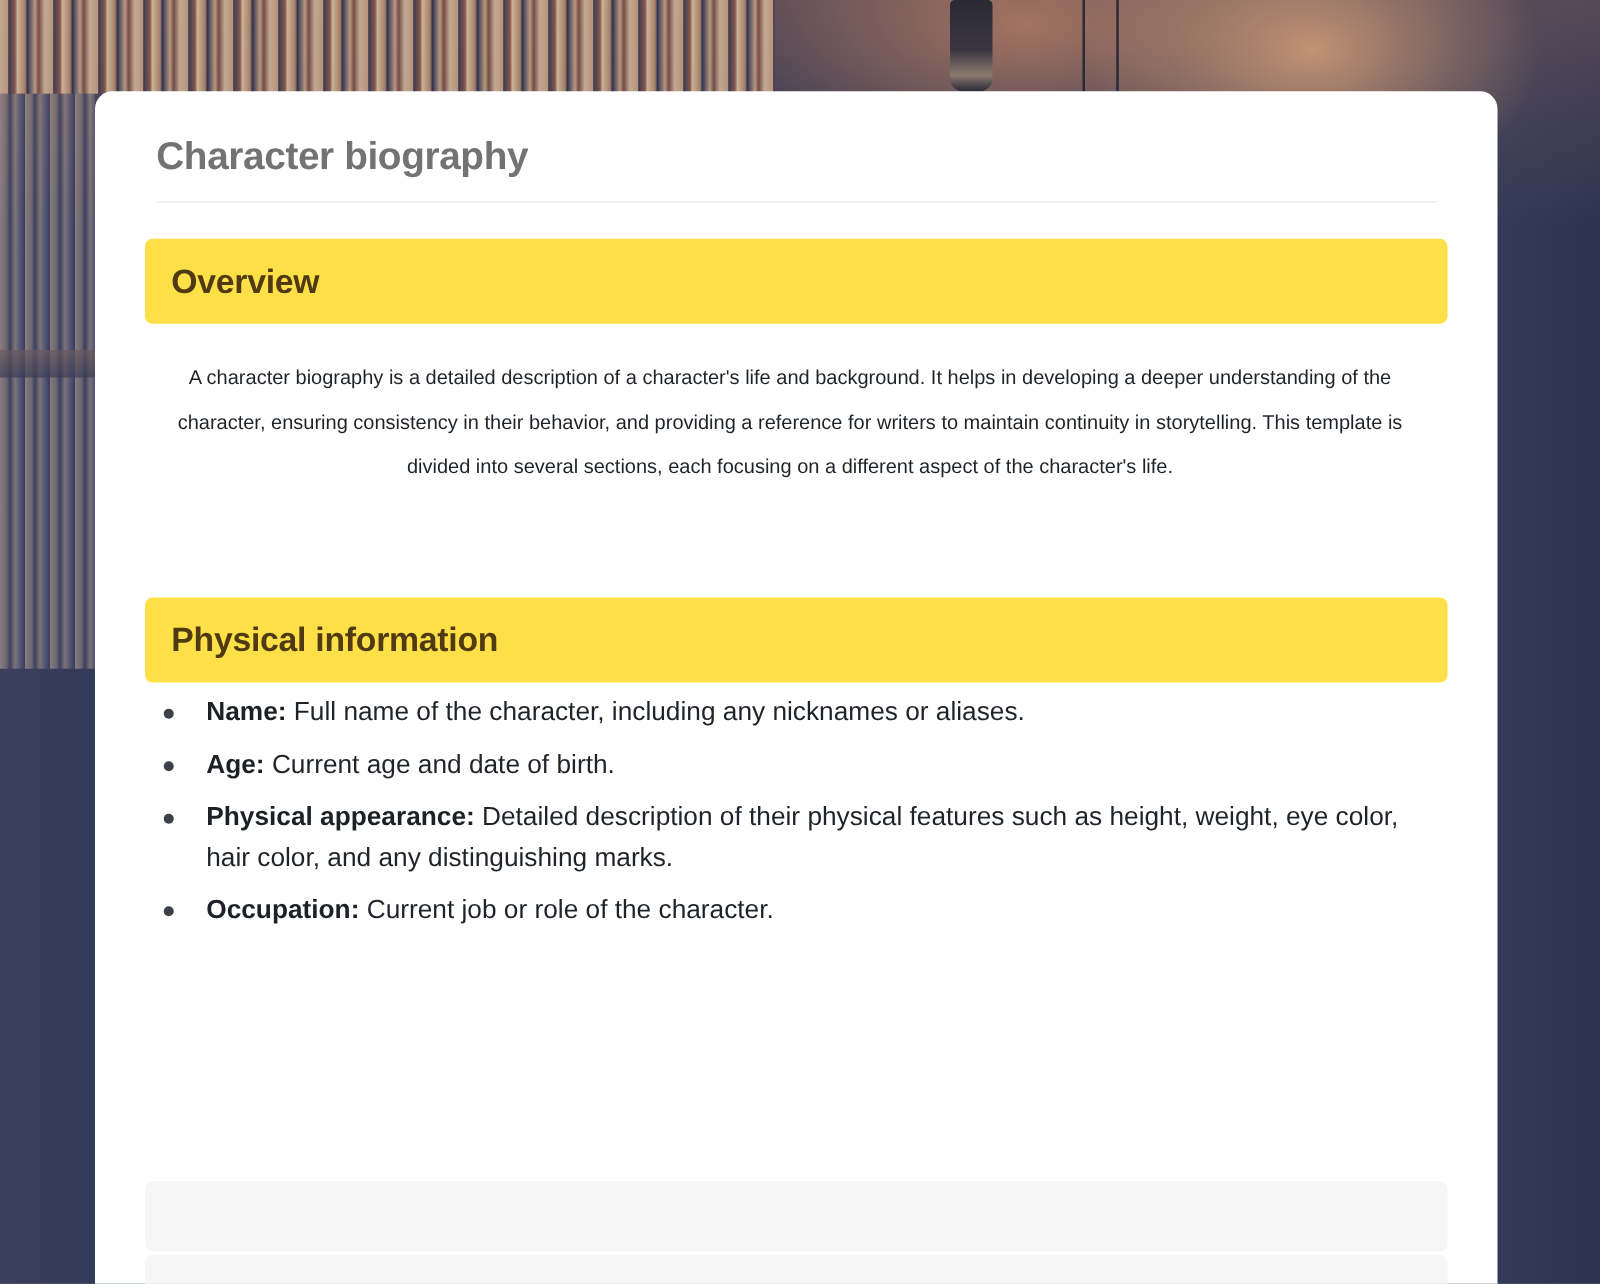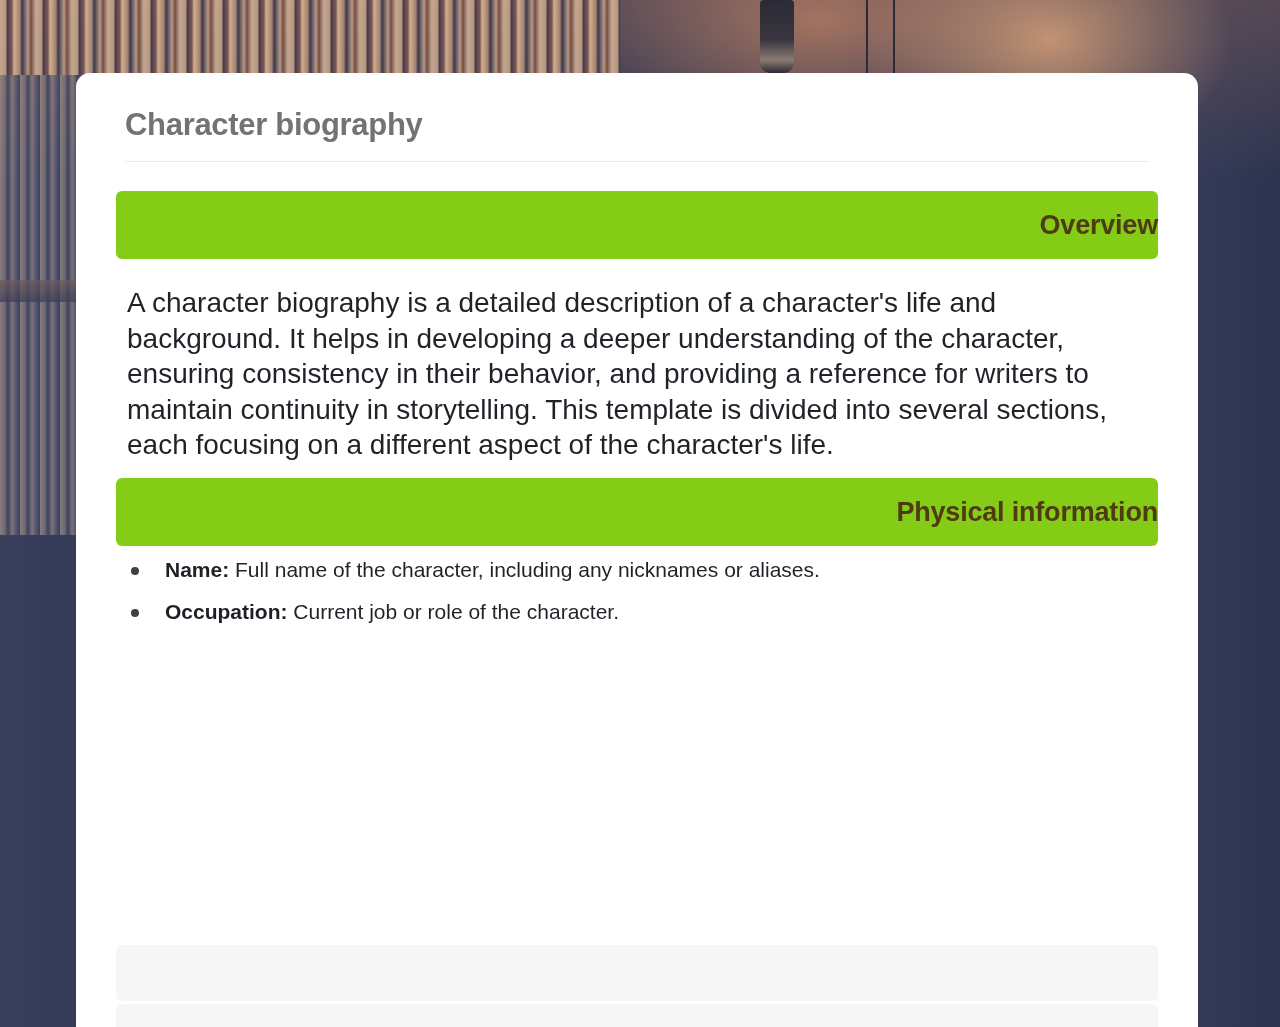--- a/index.html
+++ b/index.html
@@ -65,41 +65,42 @@
     .title-rule {
       position: absolute;
       left: 49px; top: 88px;
       width: 1024px; height: 1px;
       background: #ebebeb;
     }
     .section-header {
       position: absolute;
       left: 40px;
       width: 1042px; height: 68px;
-      background: #84cc16;
+      background: #fde047;
       border-radius: 6px;
       box-sizing: border-box;
       padding-left: 21px;
-      display: flex; align-items: center; justify-content: flex-end;
+      display: flex; align-items: center;
     }
     .section-header h2 {
       margin: 0;
       font-size: 27px;
       font-weight: 700;
       color: #4f3a12;
       letter-spacing: -0.2px;
     }
     .overview-text {
       position: absolute;
       left: 51px; top: 212px;
       width: 1010px;
       margin: 0;
-      font-size: 28px;
+      font-size: 16px;
       line-height: 35.5px;
       color: #1f2328;
+      text-align: center;
     }
     .bullets {
       position: absolute;
       left: 51px; top: 480px;
       width: 1000px;
       margin: 0; padding: 0;
       list-style: none;
     }
     .bullets li {
       position: relative;
@@ -149,20 +150,26 @@
 
   <section>
     <div class="section-header" style="top:405px">
       <h2>Physical information</h2>
     </div>
     <ul class="bullets">
       <li>
         <span class="dot"></span><b>Name:</b><span> Full name of the character, including any nicknames or aliases.</span>
       </li>
       <li>
+        <span class="dot"></span><b>Age:</b><span> Current age and date of birth.</span>
+      </li>
+      <li>
+        <span class="dot"></span><b>Physical appearance:</b><span> Detailed description of their physical features such as height, weight, eye color, hair color, and any distinguishing marks.</span>
+      </li>
+      <li>
         <span class="dot"></span><b>Occupation:</b><span> Current job or role of the character.</span>
       </li>
     </ul>
   </section>
 
   <div class="placeholder-block" style="top:872px; height:56px;"></div>
   <div class="placeholder-block" style="top:931px; height:40px; border-radius:6px 6px 0 0;"></div>
 </main>
 
 </body></html>

